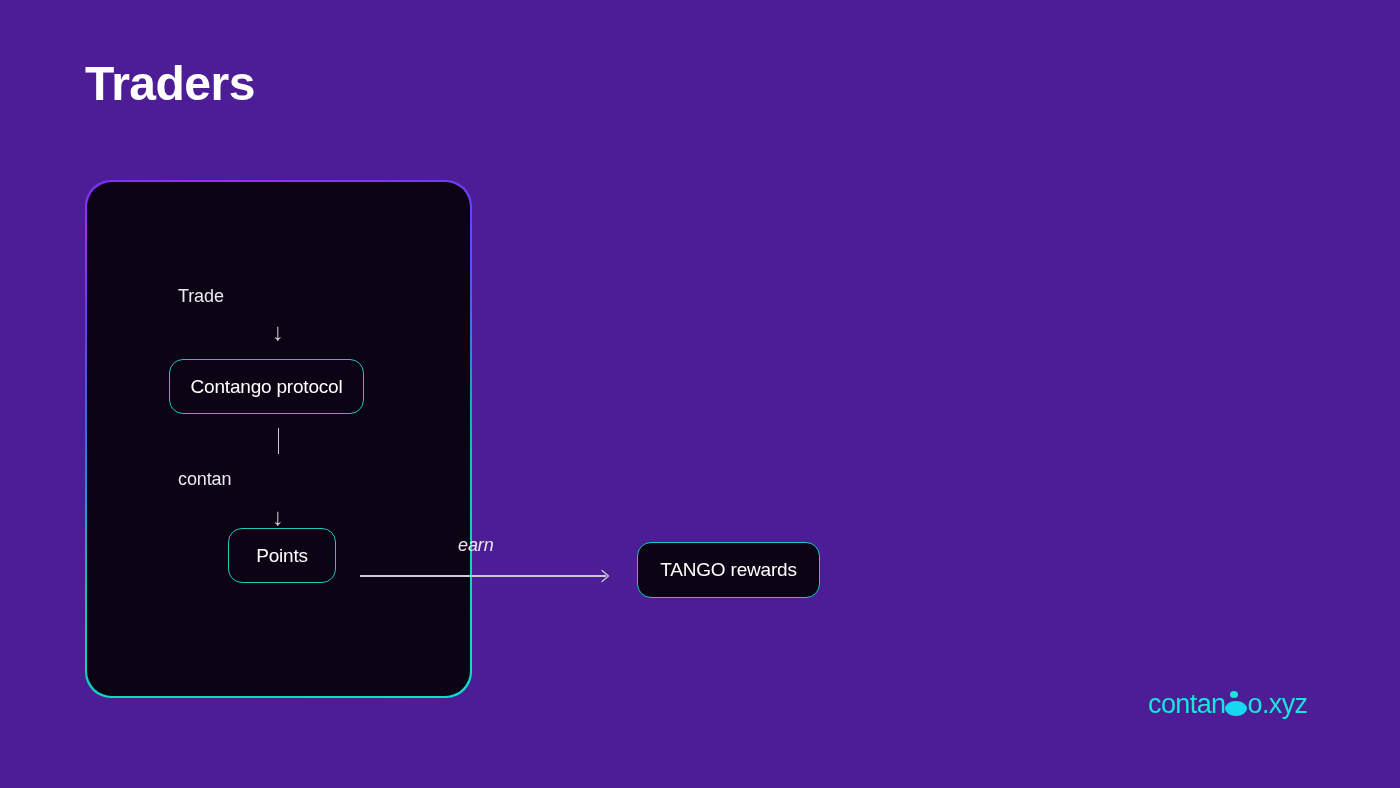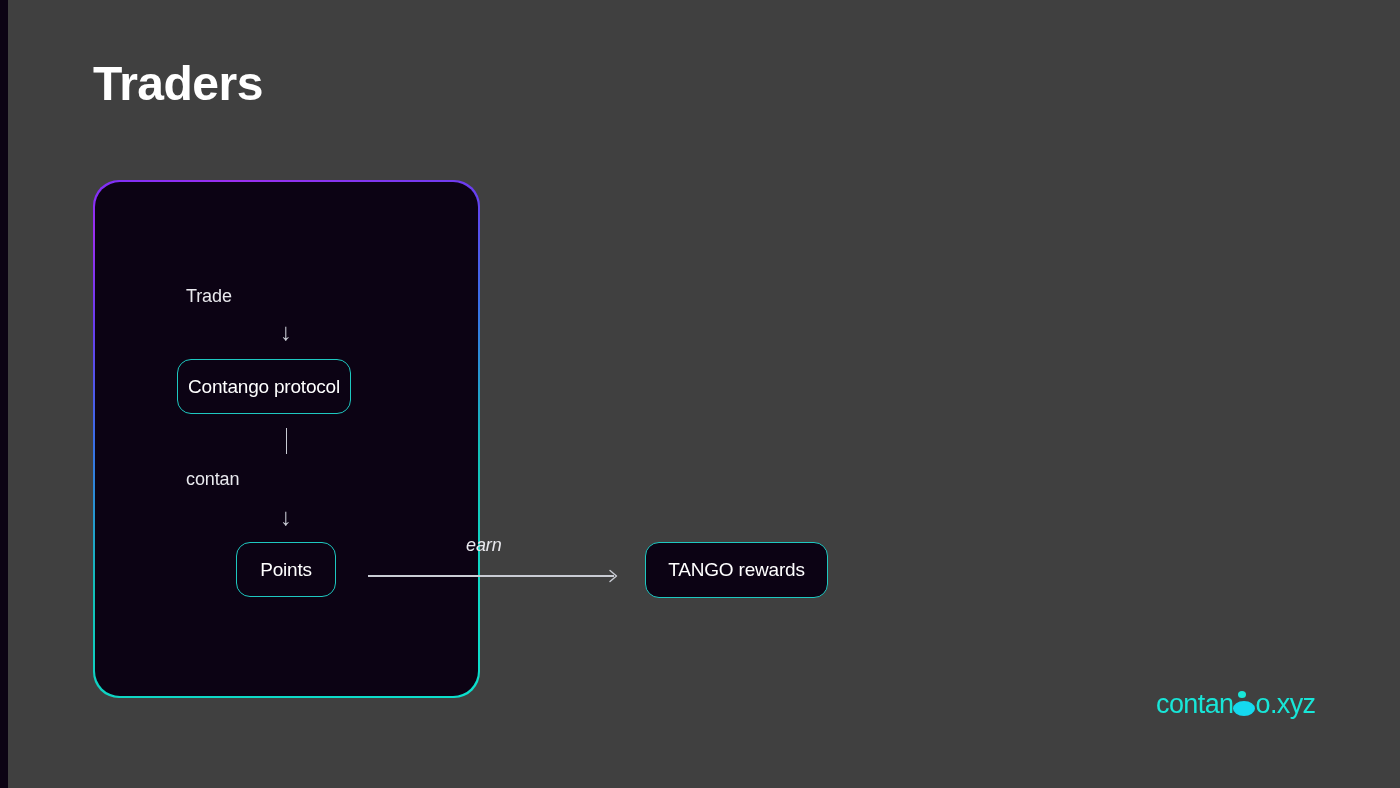--- a/index.html
+++ b/index.html
@@ -12,22 +12,21 @@
     height: 788px;
     position: relative;
     overflow: hidden;
     font-family: "Liberation Sans", sans-serif;
     -webkit-font-smoothing: antialiased;
   }
 
   .slide {
     position: absolute;
     inset: 0;
-    background: #404040;
-    margin-left: 8px;
+    background: #4c1d95;
   }
 
   
   .page-title {
     position: absolute;
     left: 85px;
     top: 58px;
     font-size: 48px;
     font-weight: bold;
     color: #ffffff;
@@ -74,27 +73,27 @@
     align-items: center;
     justify-content: center;
     font-size: 19px;
     letter-spacing: -0.2px;
     white-space: nowrap;
   }
 
   .node-contango {
     left: 169px;
     top: 359px;
-    width: 174px;
+    width: 195px;
     height: 55px;
   }
   .node-points {
     left: 228px;
-    top: 542px;
-    width: 100px;
+    top: 528px;
+    width: 108px;
     height: 55px;
   }
   .node-tango {
     left: 637px;
     top: 542px;
     width: 183px;
     height: 56px;
   }
 
   

